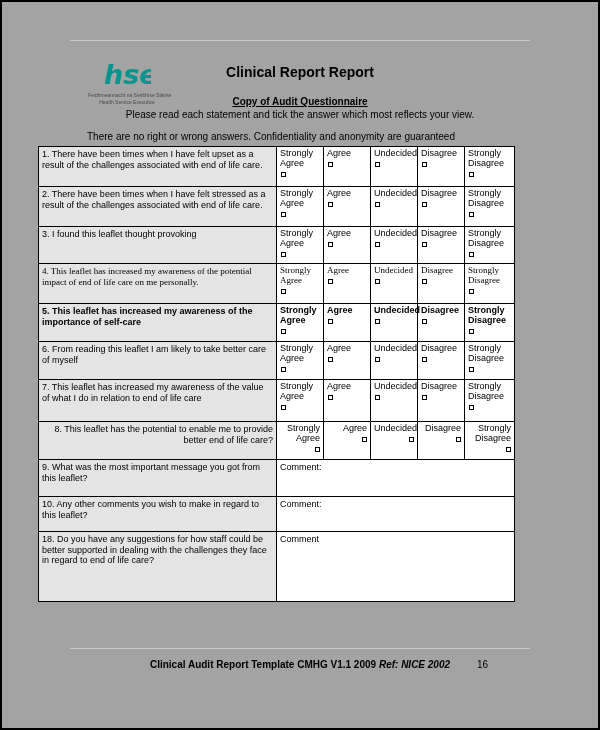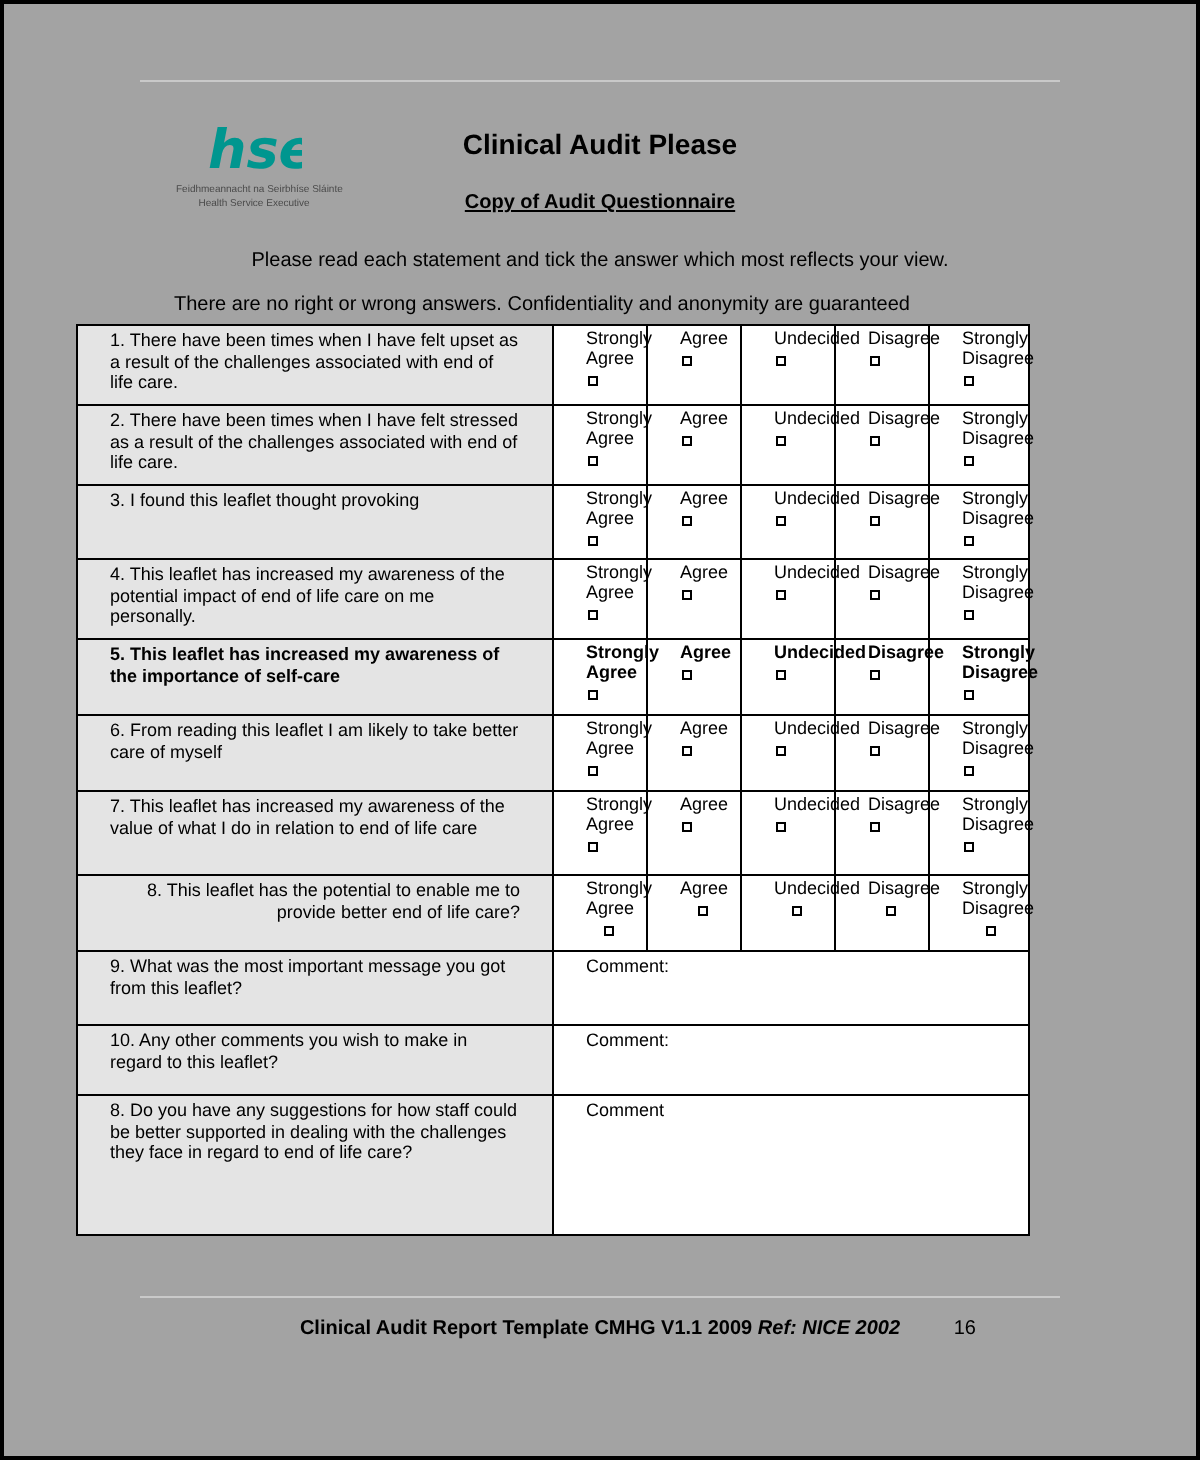--- a/index.html
+++ b/index.html
@@ -40,40 +40,40 @@
     font-size: 14px;
   }
   .subtitle {
     margin-top: 16px;
     text-align: center;
     font-weight: bold;
     font-size: 10px;
     text-decoration: underline;
   }
   .instruction {
-    margin-top: 18px;
+    margin-top: 2px;
     text-align: center;
     font-size: 10px;
   }
   .note {
     margin-top: 11px;
     margin-left: 85px;
     font-size: 10px;
   }
   table.q {
     border-collapse: collapse;
     margin: 4px 0 0 36px;
     table-layout: fixed;
     width: 476px;
     font-size: 9px;
   }
   table.q td {
     border: 1px solid #000000;
     vertical-align: top;
-    padding: 2px 16px;
+    padding: 2px 3px;
   }
   td.stmt {
     background: #e4e4e4;
     line-height: 1.18;
   }
   td.opt {
     background: #ffffff;
     line-height: 1.1;
   }
   .checkbox {
@@ -114,21 +114,21 @@
   <div class="header-rule"></div>
 
   <div class="logo">
     <svg width="48" height="34" viewBox="0 0 48 34">
       <text x="1" y="27" font-family="DejaVu Sans, sans-serif" font-size="27" font-weight="bold" font-style="italic" fill="#00968F">hse</text>
     </svg>
     <div class="logo-caption">Feidhmeannacht na Seirbhíse Sláinte</div>
     <div class="logo-caption">Health Service Executive</div>
   </div>
 
-  <div class="doc-title">Clinical Audit Please</div>
+  <div class="doc-title">Clinical Report Report</div>
 
   <div class="subtitle">Copy of Audit Questionnaire</div>
 
   <div class="instruction">Please read each statement and tick the answer which most reflects your view.</div>
 
   <div class="note">There are no right or wrong answers. Confidentiality and anonymity are guaranteed</div>
 
   <table class="q" id="questionnaire">
     <colgroup>
       <col style="width:238px">
@@ -156,21 +156,21 @@
           <td class="opt"><div class="opt-label">Strongly Disagree</div><span class="checkbox"></span></td>
         </tr>
         <tr style="height: 37px;">
           <td class="stmt">3. I found this leaflet thought provoking</td>
           <td class="opt"><div class="opt-label">Strongly Agree</div><span class="checkbox"></span></td>
           <td class="opt"><div class="opt-label">Agree</div><span class="checkbox"></span></td>
           <td class="opt"><div class="opt-label">Undecided</div><span class="checkbox"></span></td>
           <td class="opt"><div class="opt-label">Disagree</div><span class="checkbox"></span></td>
           <td class="opt"><div class="opt-label">Strongly Disagree</div><span class="checkbox"></span></td>
         </tr>
-        <tr style="height: 40px;">
+        <tr style="height: 40px; font-family: Liberation Serif, serif;">
           <td class="stmt">4. This leaflet has increased my awareness of the potential impact of end of life care on me personally.</td>
           <td class="opt"><div class="opt-label">Strongly Agree</div><span class="checkbox"></span></td>
           <td class="opt"><div class="opt-label">Agree</div><span class="checkbox"></span></td>
           <td class="opt"><div class="opt-label">Undecided</div><span class="checkbox"></span></td>
           <td class="opt"><div class="opt-label">Disagree</div><span class="checkbox"></span></td>
           <td class="opt"><div class="opt-label">Strongly Disagree</div><span class="checkbox"></span></td>
         </tr>
         <tr style="height: 38px; font-weight: bold;">
           <td class="stmt">5. This leaflet has increased my awareness of the importance of self-care</td>
           <td class="opt"><div class="opt-label">Strongly Agree</div><span class="checkbox"></span></td>
@@ -205,21 +205,21 @@
         </tr>
         <tr style="height: 37px;">
           <td class="stmt">9. What was the most important message you got from this leaflet?</td>
           <td class="comment" colspan="5">Comment:</td>
         </tr>
         <tr style="height: 35px;">
           <td class="stmt">10. Any other comments you wish to make in regard to this leaflet?</td>
           <td class="comment" colspan="5">Comment:</td>
         </tr>
         <tr style="height: 70px;">
-          <td class="stmt">8. Do you have any suggestions for how staff could be better supported in dealing with the challenges they face in regard to end of life care?</td>
+          <td class="stmt">18. Do you have any suggestions for how staff could be better supported in dealing with the challenges they face in regard to end of life care?</td>
           <td class="comment" colspan="5">Comment</td>
         </tr>
       </tbody>
   </table>
 
   <div class="footer-rule"></div>
 
   <div class="footer">
     <span>Clinical Audit Report Template CMHG V1.1 2009</span>
     <span class="ref">Ref: NICE 2002</span>

